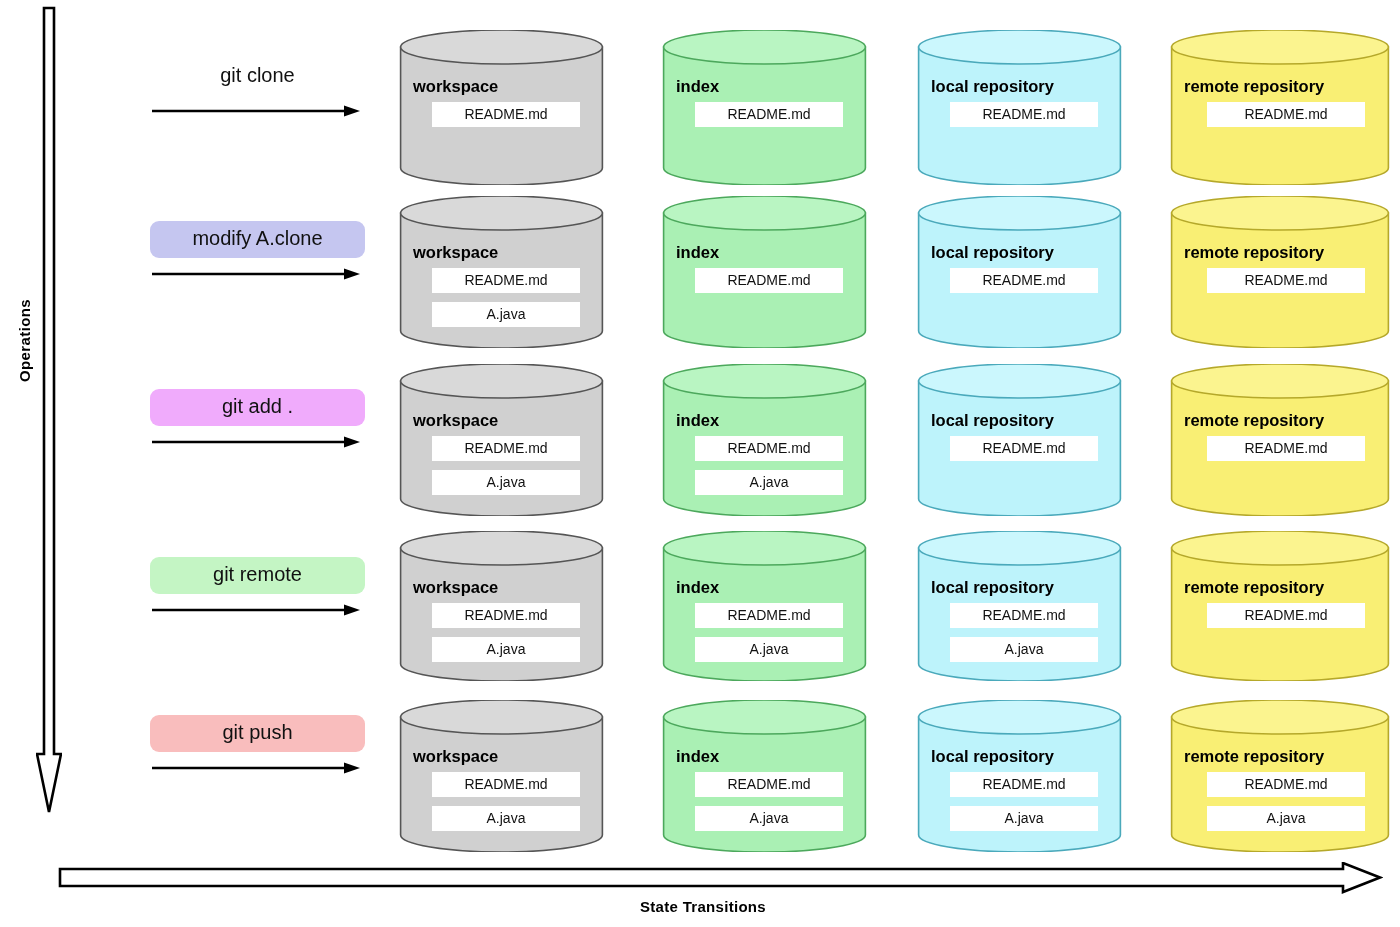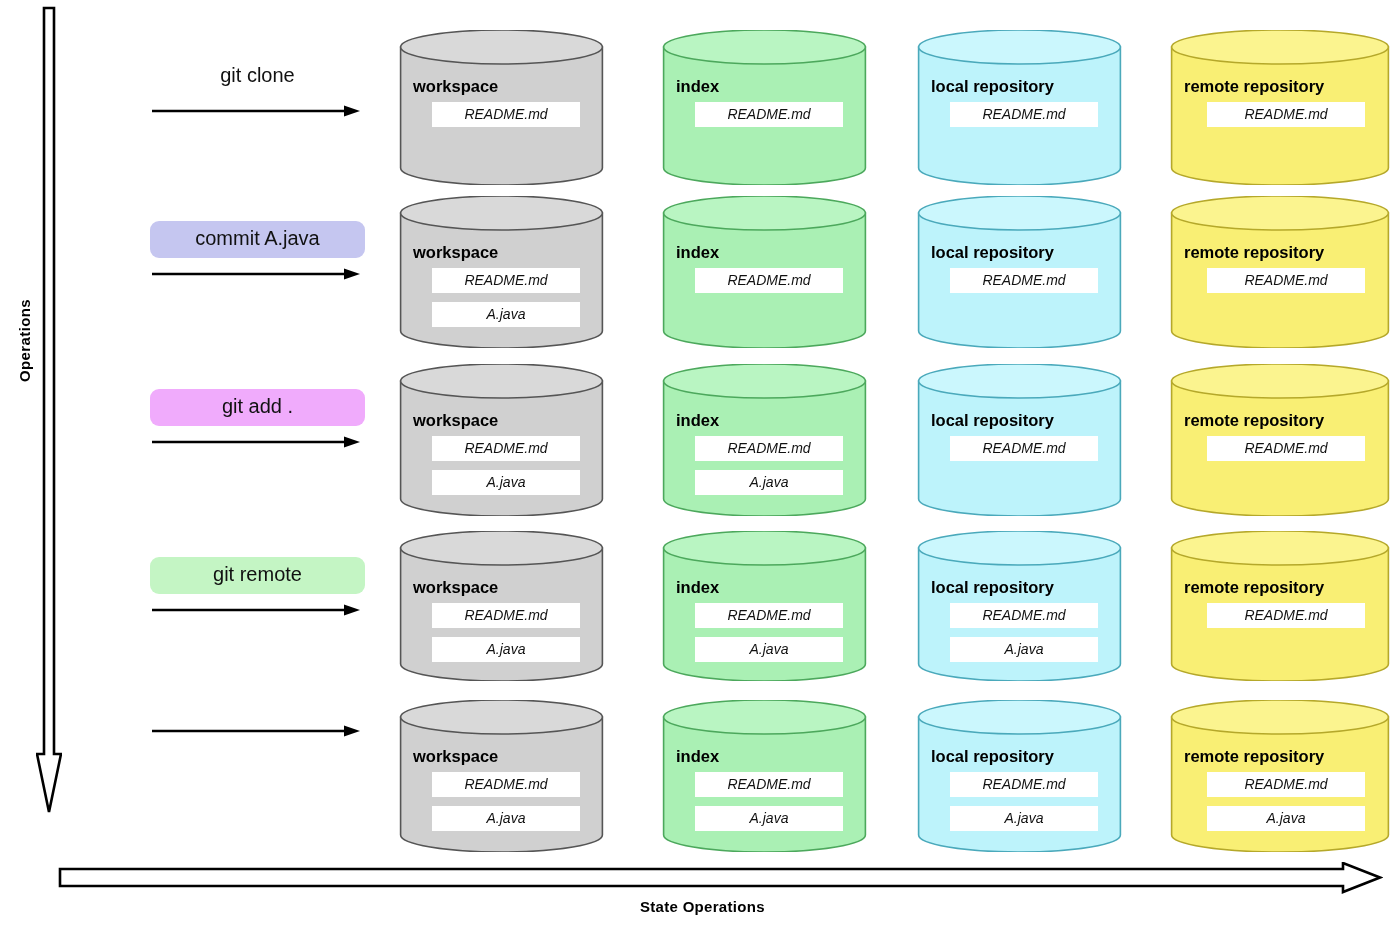--- a/index.html
+++ b/index.html
@@ -97,72 +97,72 @@
     position: absolute;
     background: #ffffff;
     color: #111;
     font-size: 14px;
     text-align: center;
     line-height: 25px;
     height: 25px;
     z-index: 3;
     white-space: nowrap;
     overflow: hidden;
-    font-style: italic;
   }
 </style>
 </head>
 <body>
 
 <div id="canvas">
 
   <div id="ops-axis">
     <svg width="26" height="810" viewBox="0 0 26 810">
       <polygon points="8,2 18,2 18,748 25,748 13,806 1,748 8,748" fill="#ffffff" stroke="#000000" stroke-width="2.6" stroke-linejoin="miter"></polygon>
     </svg>
   </div>
   <div id="ops-label">Operations</div>
 
   <div id="state-axis">
     <svg width="1325" height="32" viewBox="0 0 1325 32">
       <polygon points="2,7 1285,7 1285,1 1322,15.5 1285,30 1285,24 2,24" fill="#ffffff" stroke="#000000" stroke-width="2.6" stroke-linejoin="miter"></polygon>
     </svg>
   </div>
-  <div id="state-label">State Operations</div>
+  <div id="state-label">State Transitions</div>
 
   <div id="ops-container">
       <div class="op-row" style="top: 58px;">
         <div class="op-chip plain" style="background: transparent;">git clone</div>
         <svg class="op-arrow" width="215" height="16" viewBox="0 0 215 16">
           <line x1="2" y1="8" x2="196" y2="8" stroke="#000" stroke-width="2.4"></line>
           <polygon points="194,2.6 210,8 194,13.4" fill="#000"></polygon>
         </svg>
       </div>
       <div class="op-row" style="top: 221px;">
-        <div class="op-chip" style="background: rgb(197, 198, 240);">commit A.java</div>
+        <div class="op-chip" style="background: rgb(197, 198, 240);">modify A.clone</div>
         <svg class="op-arrow" width="215" height="16" viewBox="0 0 215 16">
           <line x1="2" y1="8" x2="196" y2="8" stroke="#000" stroke-width="2.4"></line>
           <polygon points="194,2.6 210,8 194,13.4" fill="#000"></polygon>
         </svg>
       </div>
       <div class="op-row" style="top: 389px;">
         <div class="op-chip" style="background: #f0abfc;">git add .</div>
         <svg class="op-arrow" width="215" height="16" viewBox="0 0 215 16">
           <line x1="2" y1="8" x2="196" y2="8" stroke="#000" stroke-width="2.4"></line>
           <polygon points="194,2.6 210,8 194,13.4" fill="#000"></polygon>
         </svg>
       </div>
       <div class="op-row" style="top: 557px;">
         <div class="op-chip" style="background: rgb(196, 245, 196);">git remote</div>
         <svg class="op-arrow" width="215" height="16" viewBox="0 0 215 16">
           <line x1="2" y1="8" x2="196" y2="8" stroke="#000" stroke-width="2.4"></line>
           <polygon points="194,2.6 210,8 194,13.4" fill="#000"></polygon>
         </svg>
       </div>
       <div class="op-row" style="top: 715px;">
+        <div class="op-chip" style="background: rgb(249, 189, 189);">git push</div>
         <svg class="op-arrow" width="215" height="16" viewBox="0 0 215 16">
           <line x1="2" y1="8" x2="196" y2="8" stroke="#000" stroke-width="2.4"></line>
           <polygon points="194,2.6 210,8 194,13.4" fill="#000"></polygon>
         </svg>
       </div>
     </div>
   <div id="grid-container">
       <div class="cyl" style="left: 399px; top: 30px; width: 205px; height: 155px;">
         <svg width="205" height="155" viewBox="0 0 205 155">
           <path d="M1.6,17 L1.6,138 A100.9,17 0 0 0 203.4,138 L203.4,17 Z" fill="#d0d0d0" stroke="#555555" stroke-width="1.6"></path>

